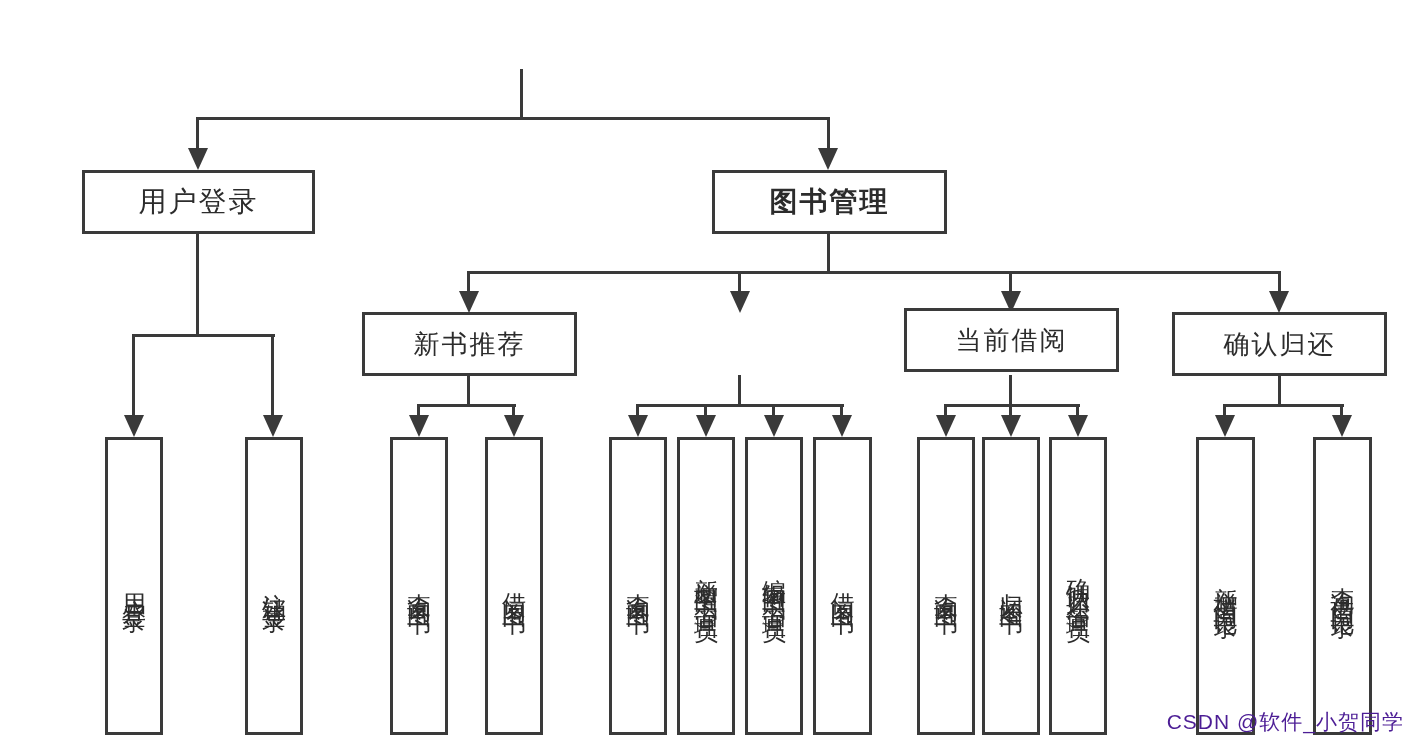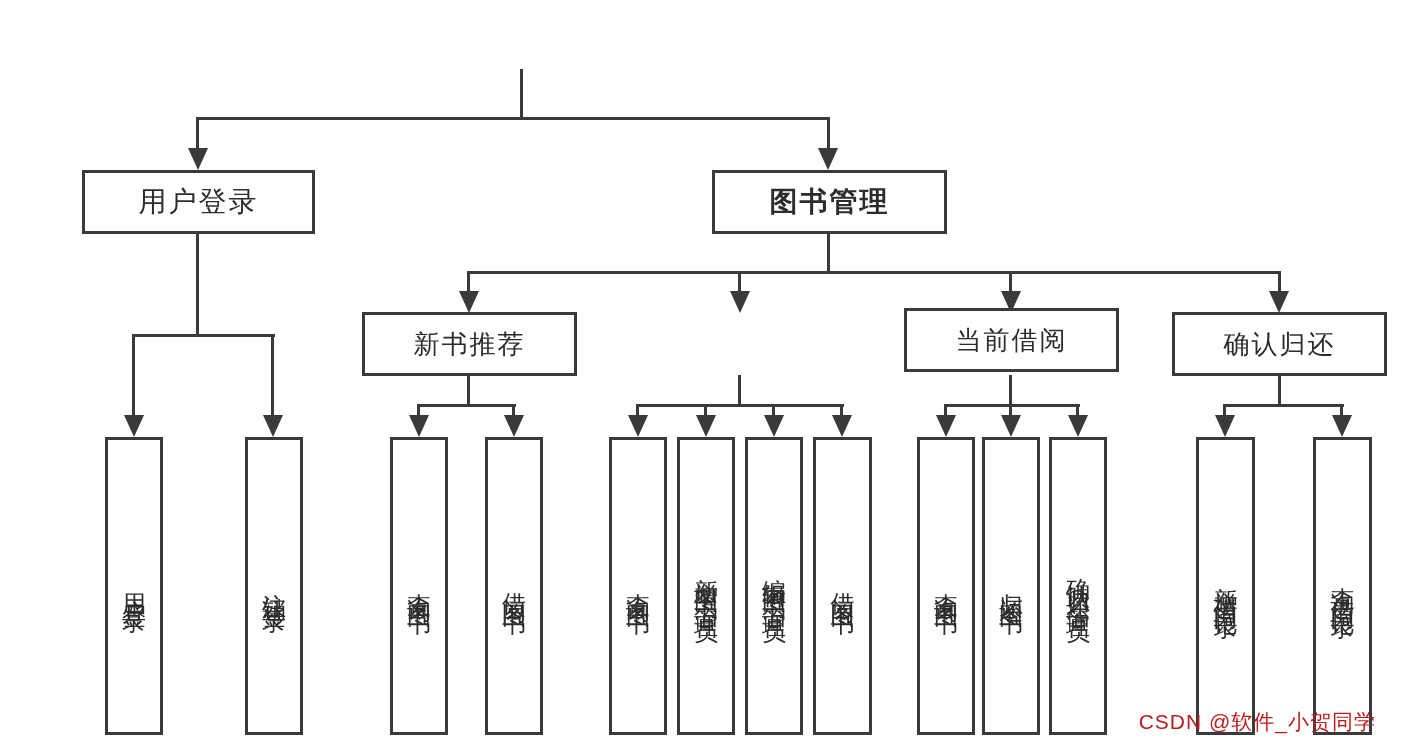--- a/index.html
+++ b/index.html
@@ -20,22 +20,22 @@
   }
   .vline,.hline{position:absolute;background:#3a3a3a;}
   .vline{width:3px;}
   .hline{height:3px;}
   .arrow{
     position:absolute;width:0;height:0;
     border-left:10px solid transparent;border-right:10px solid transparent;
     border-top:22px solid #3a3a3a;
   }
   .watermark{
-    position:absolute;right:29px;top:708px;font-size:21px;letter-spacing:1px;
-    color:#b91c1c;white-space:nowrap;
+    position:absolute;right:1px;top:708px;font-size:21px;letter-spacing:1px;
+    color:#4c1d95;white-space:nowrap;
   }
 </style>
 </head>
 <body>
 
 <div class="stage">
 
 
   <div class="vline" style="left:520px;top:69px;height:50px;"></div>
   <div class="hline" style="left:196px;top:117px;width:634px;"></div>

